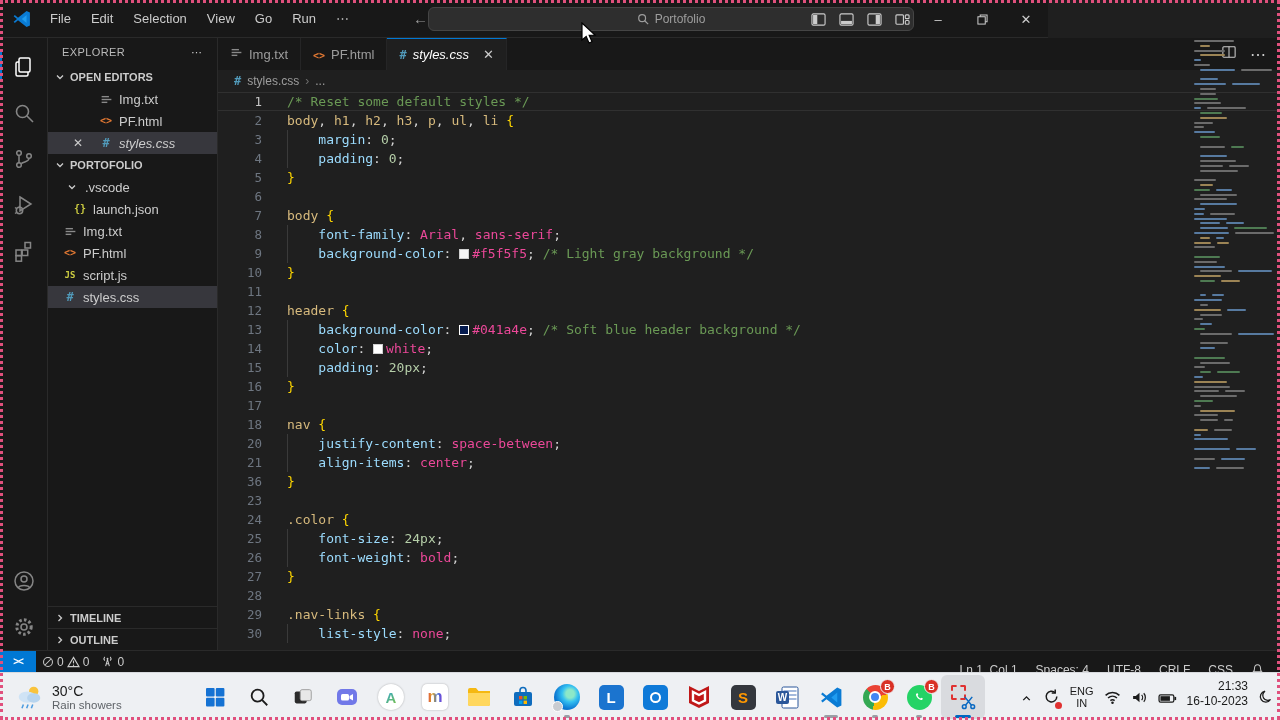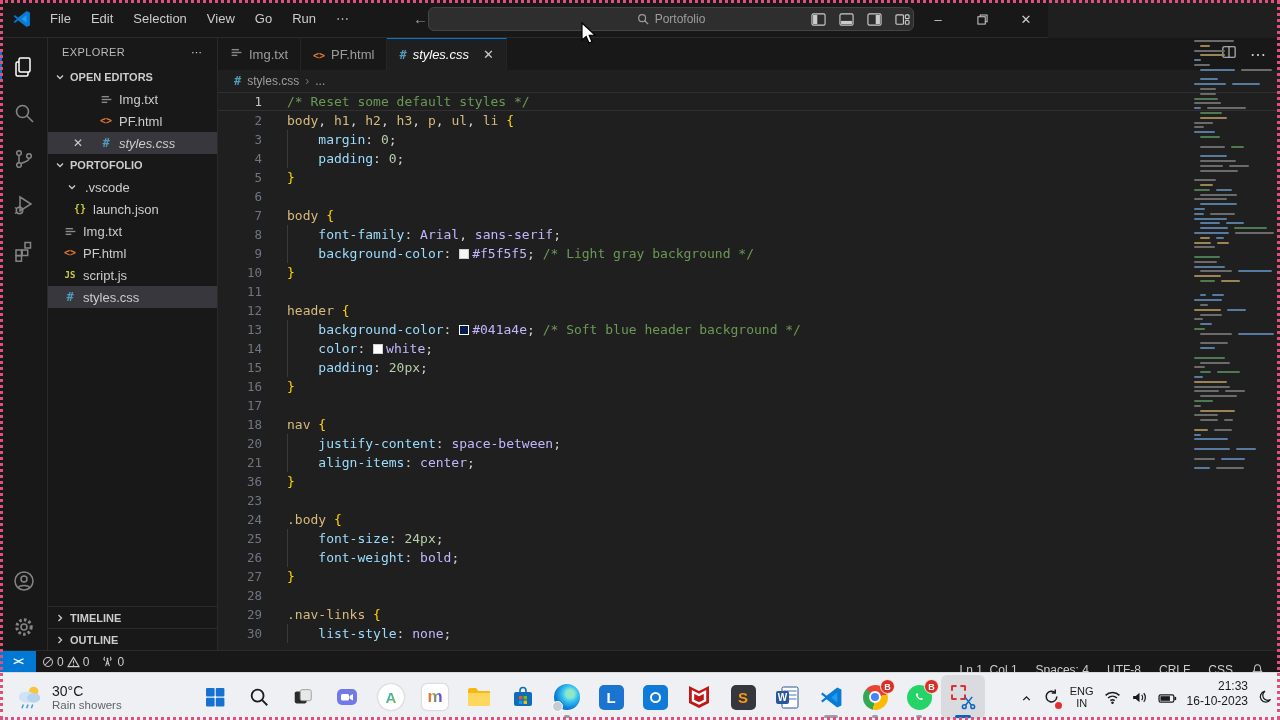--- a/index.html
+++ b/index.html
@@ -66,21 +66,21 @@
     font-size:13px; line-height:19px; }
   .cline{ position:relative; height:19px; white-space:pre; }
   .cline .ln{ position:absolute; left:0; width:44px; text-align:right; color:#6e7681; font-size:12.5px; }
   .cline.cur .ln{ color:#c6c6c6; }
   .cline .ctext{ position:absolute; left:69px; top:0; height:19px; }
   .cline.cur::after{ content:""; position:absolute; left:0; right:0; top:0; bottom:0;
     border-top:1px solid #303030; border-bottom:1px solid #303030; pointer-events:none; }
   .cline.guide .ctext::before{ content:""; position:absolute; left:-0.5px; top:0; bottom:0;
     border-left:1px solid #3a3a3a; }
   .tk-cm{ color:#6a9955; } .tk-sel{ color:#d7ba7d; } .tk-pun{ color:#d4d4d4; }
-  .tk-prop{ color:#9cdcfe; } .tk-num{ color:#b5cea8; } .tk-val{ color:#c4b5fd; } .tk-br{ color:#ffd700; }
+  .tk-prop{ color:#9cdcfe; } .tk-num{ color:#b5cea8; } .tk-val{ color:#ec4899; } .tk-br{ color:#ffd700; }
   .sw{ display:inline-block; width:10px; height:10px; margin:0 3px -1px 0; border:1px solid #e0e0e0; }
 
   .minimap{ position:absolute; top:2px; right:6px; width:82px; height:436px; }
   .mm-row{ position:absolute; height:2px; border-radius:1px; }
 
   
   .statusbar{ position:absolute; left:0; top:650px; width:1280px; height:22px; background:#181818;
     border-top:1px solid #2a2a2a; display:flex; align-items:center; font-size:12px; color:#cccccc; }
   .remote{ width:36px; height:22px; background:#0078d4; color:#fff; display:flex; align-items:center;
     justify-content:center; font-size:10px; font-weight:bold; letter-spacing:-1px; }
@@ -404,21 +404,21 @@
           <div class="cline guide"><span class="ln">13</span><span class="ctext"><span class="tk-pun">    </span><span class="tk-prop">background-color</span><span class="tk-pun">: </span><span class="sw" style="background:#041a4e;border-color:#ffffff"></span><span class="tk-val">#041a4e</span><span class="tk-pun">; </span><span class="tk-cm">/* Soft blue header background */</span></span></div>
           <div class="cline guide"><span class="ln">14</span><span class="ctext"><span class="tk-pun">    </span><span class="tk-prop">color</span><span class="tk-pun">: </span><span class="sw" style="background:#ffffff;border-color:#cfcfcf"></span><span class="tk-val">white</span><span class="tk-pun">;</span></span></div>
           <div class="cline guide"><span class="ln">15</span><span class="ctext"><span class="tk-pun">    </span><span class="tk-prop">padding</span><span class="tk-pun">: </span><span class="tk-num">20px</span><span class="tk-pun">;</span></span></div>
           <div class="cline"><span class="ln">16</span><span class="ctext"><span class="tk-br">}</span></span></div>
           <div class="cline"><span class="ln">17</span><span class="ctext"></span></div>
           <div class="cline"><span class="ln">18</span><span class="ctext"><span class="tk-sel">nav</span><span class="tk-pun"> </span><span class="tk-br">{</span></span></div>
           <div class="cline guide"><span class="ln">20</span><span class="ctext"><span class="tk-pun">    </span><span class="tk-prop">justify-content</span><span class="tk-pun">: </span><span class="tk-val">space-between</span><span class="tk-pun">;</span></span></div>
           <div class="cline guide"><span class="ln">21</span><span class="ctext"><span class="tk-pun">    </span><span class="tk-prop">align-items</span><span class="tk-pun">: </span><span class="tk-val">center</span><span class="tk-pun">;</span></span></div>
           <div class="cline"><span class="ln">36</span><span class="ctext"><span class="tk-br">}</span></span></div>
           <div class="cline"><span class="ln">23</span><span class="ctext"></span></div>
-          <div class="cline"><span class="ln">24</span><span class="ctext"><span class="tk-sel">.body</span><span class="tk-pun"> </span><span class="tk-br">{</span></span></div>
+          <div class="cline"><span class="ln">24</span><span class="ctext"><span class="tk-sel">.color</span><span class="tk-pun"> </span><span class="tk-br">{</span></span></div>
           <div class="cline guide"><span class="ln">25</span><span class="ctext"><span class="tk-pun">    </span><span class="tk-prop">font-size</span><span class="tk-pun">: </span><span class="tk-num">24px</span><span class="tk-pun">;</span></span></div>
           <div class="cline guide"><span class="ln">26</span><span class="ctext"><span class="tk-pun">    </span><span class="tk-prop">font-weight</span><span class="tk-pun">: </span><span class="tk-val">bold</span><span class="tk-pun">;</span></span></div>
           <div class="cline"><span class="ln">27</span><span class="ctext"><span class="tk-br">}</span></span></div>
           <div class="cline"><span class="ln">28</span><span class="ctext"></span></div>
           <div class="cline"><span class="ln">29</span><span class="ctext"><span class="tk-sel">.nav-links</span><span class="tk-pun"> </span><span class="tk-br">{</span></span></div>
           <div class="cline guide"><span class="ln">30</span><span class="ctext"><span class="tk-pun">    </span><span class="tk-prop">list-style</span><span class="tk-pun">: </span><span class="tk-val">none</span><span class="tk-pun">;</span></span></div>
         </div>
       <div class="minimap" id="minimap">
           <div class="mm-row" style="top: 0px; left: 2px; width: 39.5095px; background: rgb(107, 107, 107);"></div>
           <div class="mm-row" style="top: 4.8px; left: 8px; width: 9.62662px; background: rgb(156, 132, 85);"></div>

